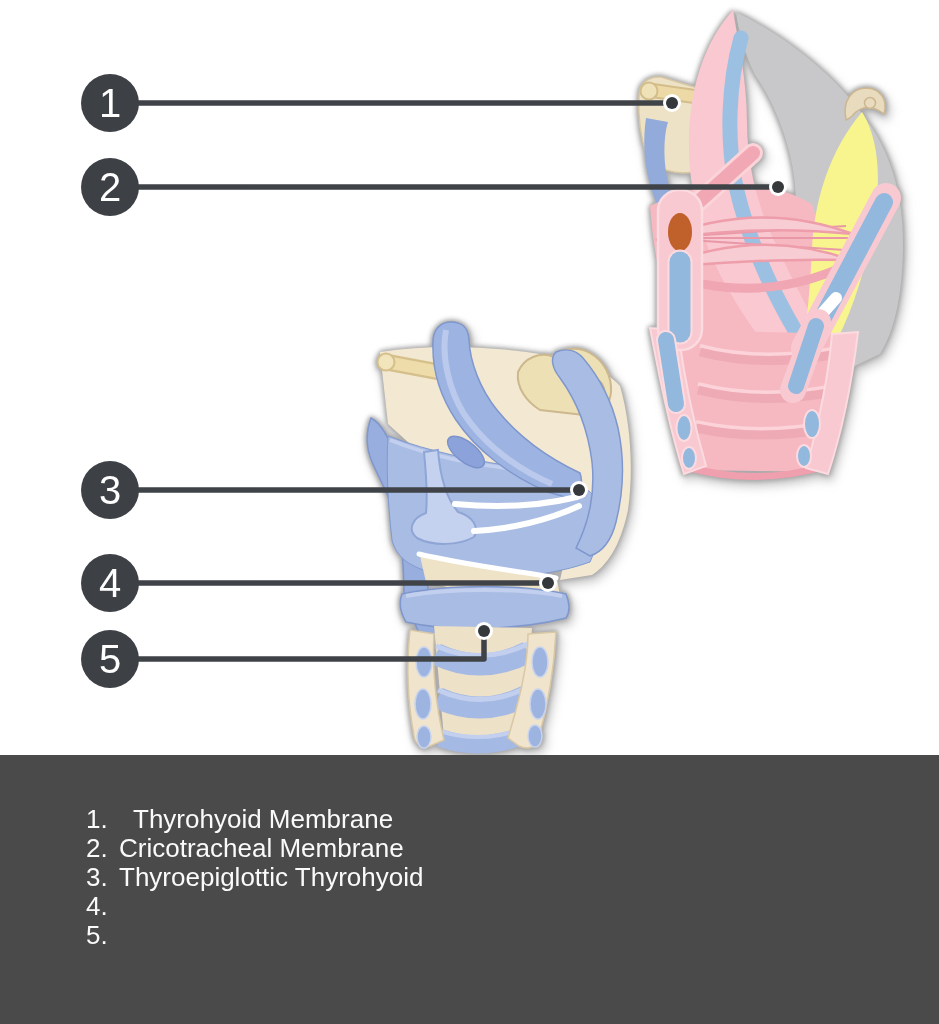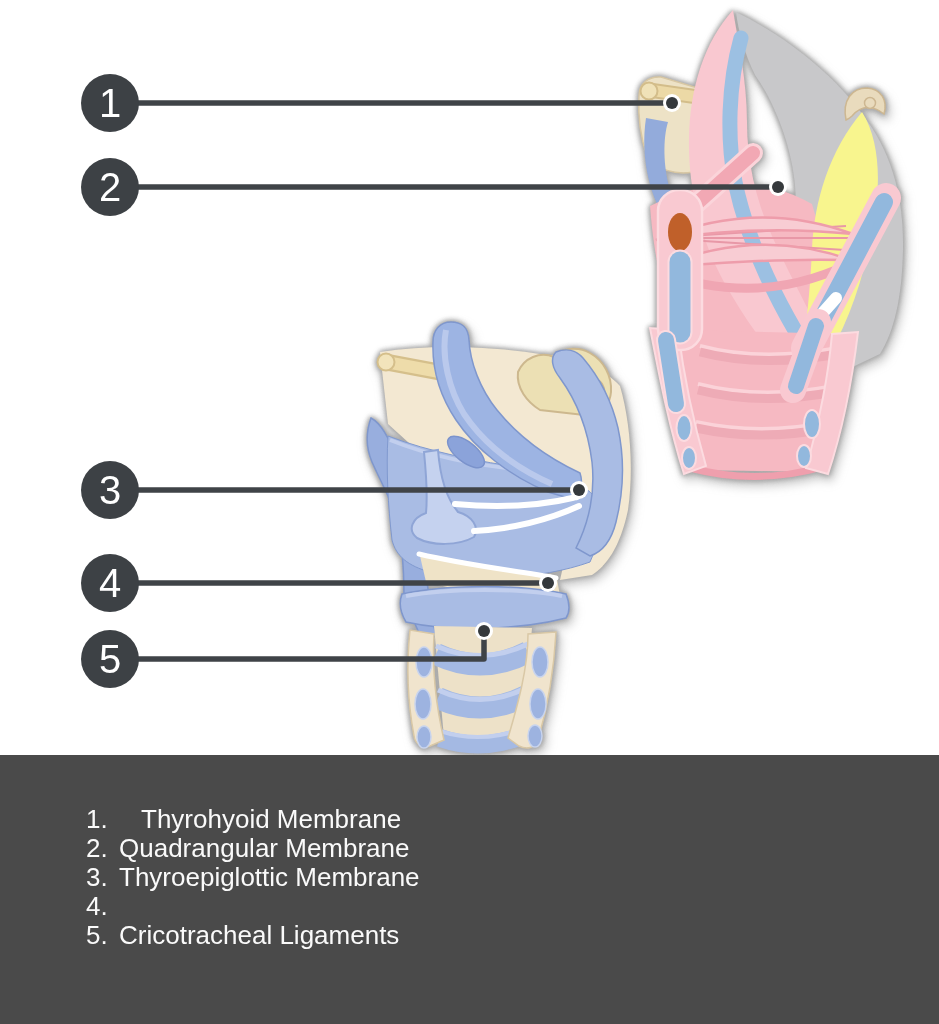--- a/index.html
+++ b/index.html
@@ -9,21 +9,21 @@
   .halo{filter:drop-shadow(0 0 2.5px #aeaeae) drop-shadow(0 0 2px rgba(150,150,150,.85))
          drop-shadow(3px 5px 4px rgba(115,115,115,.35));}
   .badge{position:absolute;width:58px;height:58px;border-radius:50%;
          background:#3d4145;color:#ffffff;display:flex;align-items:center;justify-content:center;
          font-size:40px;font-weight:400;line-height:1;user-select:none;}
   #footer{position:absolute;left:0;top:755px;width:939px;height:269px;background:#4a4a4a;}
   #legend{position:absolute;left:86px;top:50px;margin:0;padding:0;list-style:none;
           color:#fafafa;font-size:26px;line-height:29px;}
   #legend li{display:flex;white-space:nowrap;}
   .legend-num{width:33px;flex:0 0 33px;}
-  #legend li:first-child .legend-label{margin-left:22px;}
+  #legend li:first-child .legend-label{margin-left:14px;}
 </style>
 </head>
 <body>
 
 <div id="stage">
 
   <svg class="halo" style="left:600px;top:0;" width="339" height="512" viewBox="600 0 339 512">
     <g>
       <path d="M736,12 C790,38 840,80 868,122 C895,160 904,205 903,250 C902,298 894,332 880,354
                L800,392 C790,330 788,270 795,215 C800,170 780,110 755,75 C745,55 738,30 736,12 Z" fill="#c8c8ca"></path>
@@ -187,29 +187,28 @@
   <div class="badge" style="left:81px;top:630px;">5</div>
 
   <div id="footer">
     <ul id="legend">
       <li>
         <span class="legend-num">1.</span>
         <span class="legend-label">Thyrohyoid Membrane</span>
       </li>
       <li>
         <span class="legend-num">2.</span>
-        <span class="legend-label">Quadrangular Membrane</span>
+        <span class="legend-label">Cricotracheal Membrane</span>
       </li>
       <li>
         <span class="legend-num">3.</span>
-        <span class="legend-label">Thyroepiglottic Membrane</span>
+        <span class="legend-label">Thyroepiglottic Thyrohyoid</span>
       </li>
       <li>
         <span class="legend-num">4.</span>
       </li>
       <li>
         <span class="legend-num">5.</span>
-        <span class="legend-label">Cricotracheal Ligaments</span>
       </li>
     </ul>
   </div>
 
 </div>
 
 </body></html>

